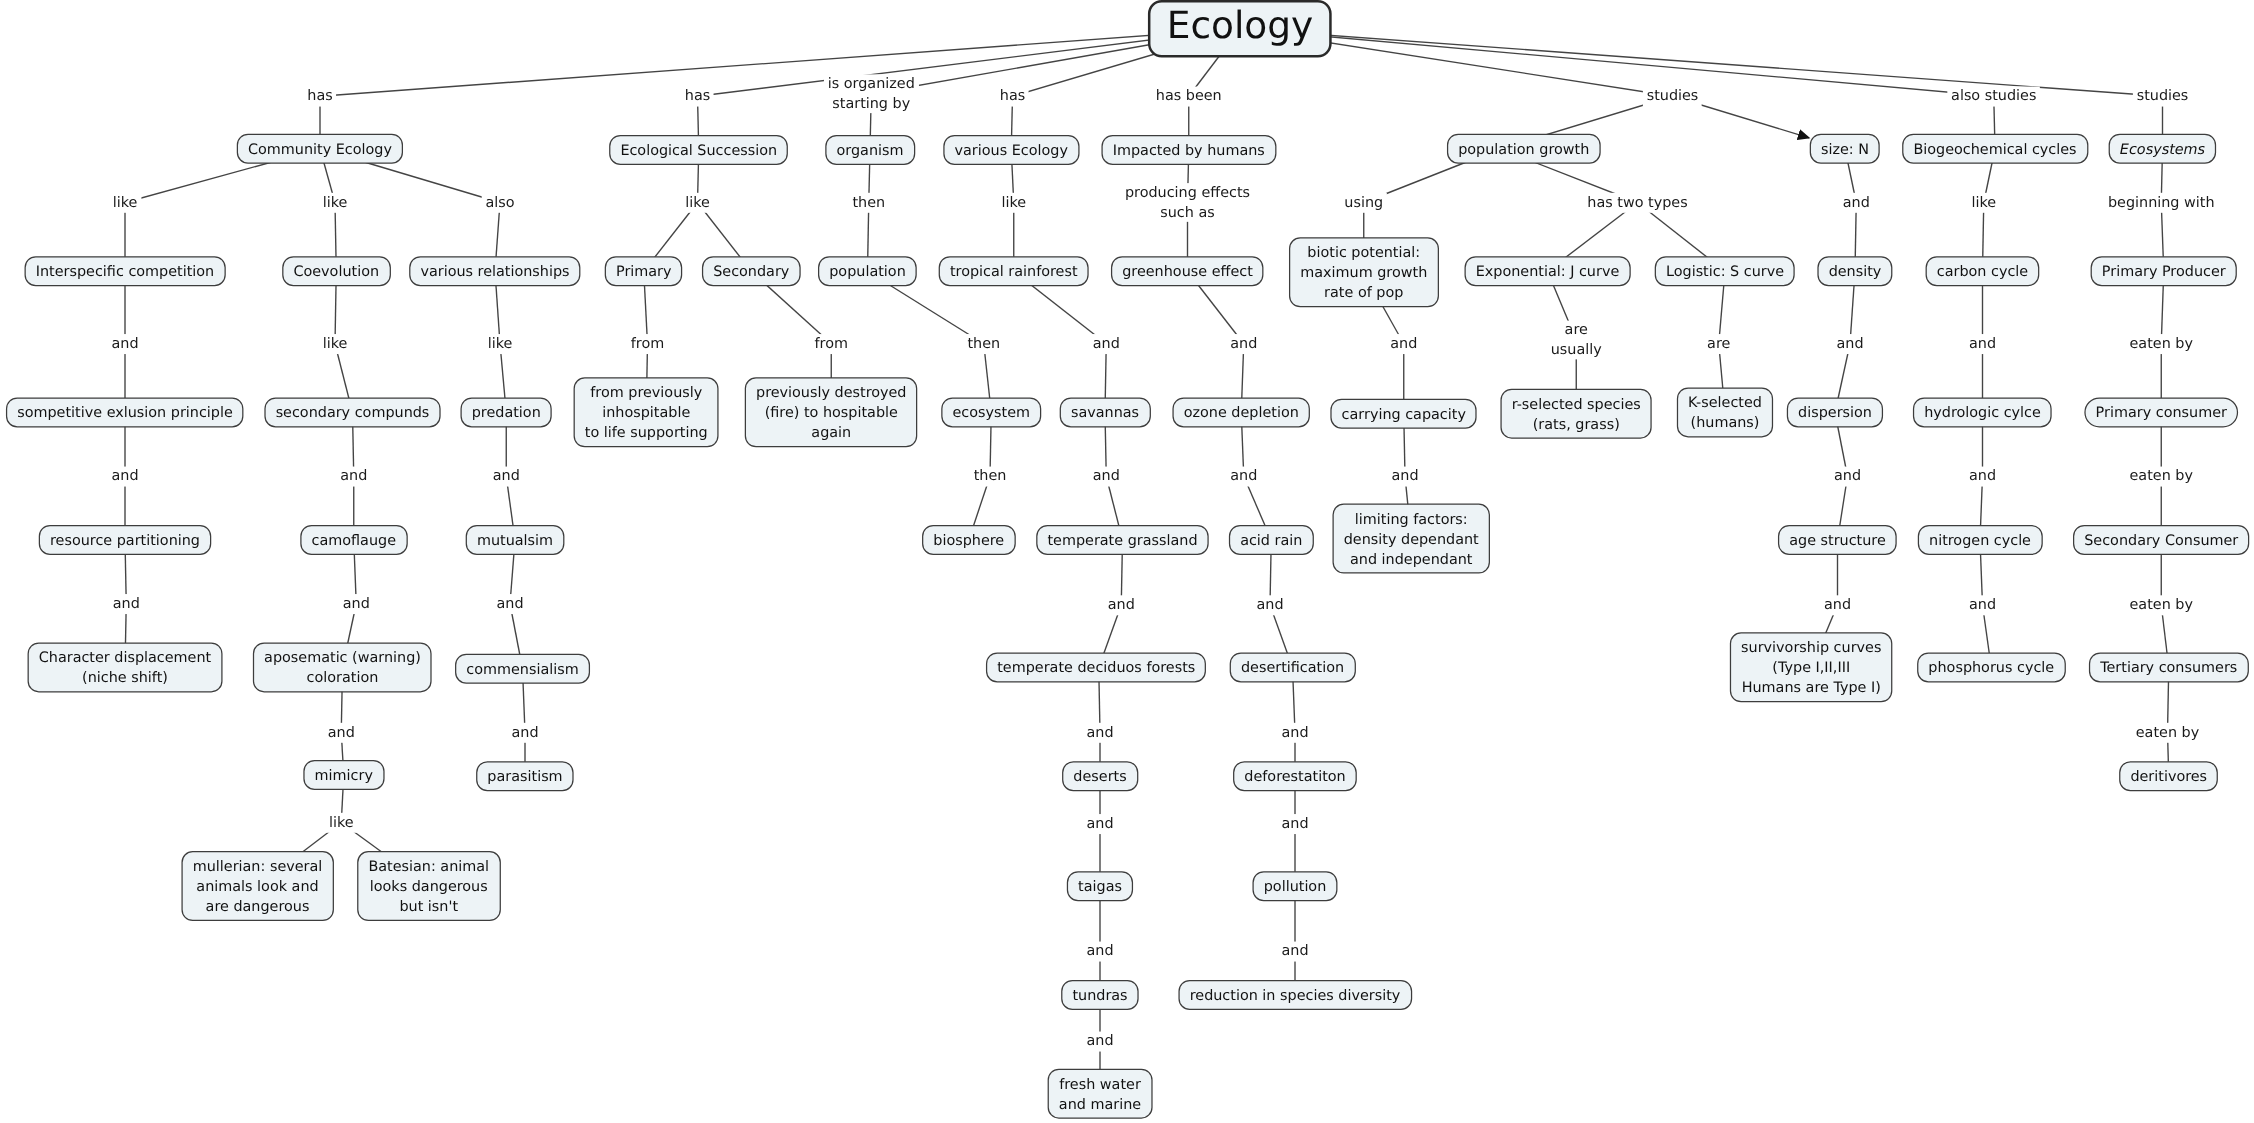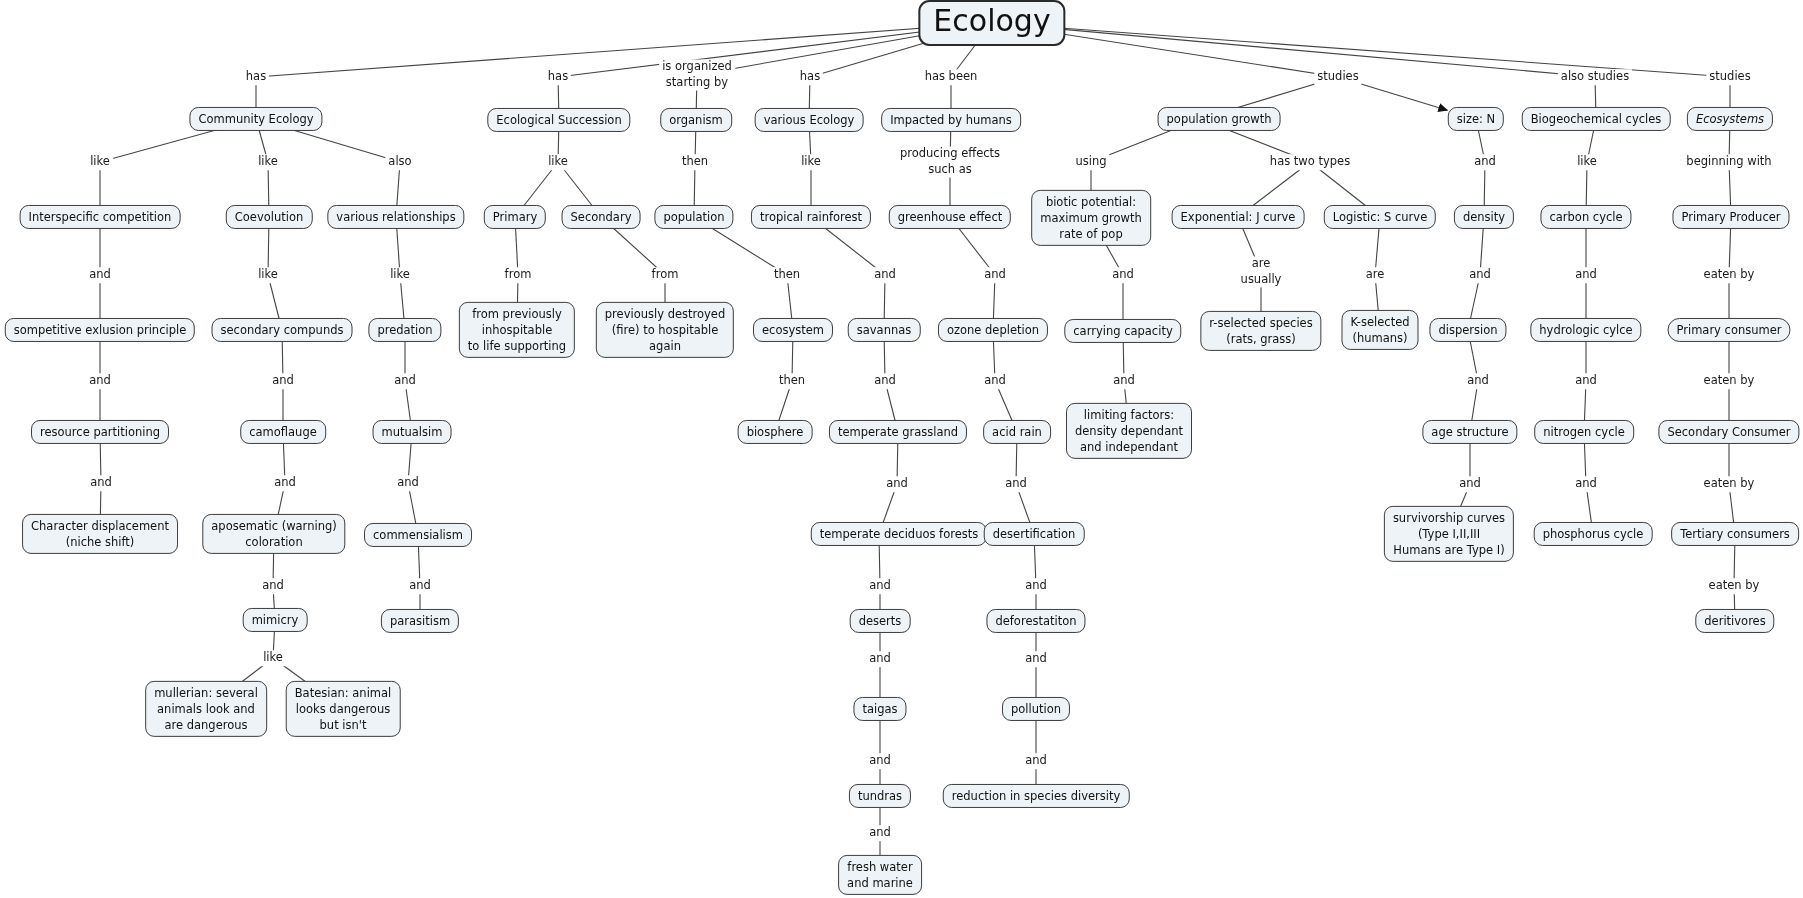--- a/index.html
+++ b/index.html
@@ -275,21 +275,21 @@
       <div class="node phrase" style="left: 897px; top: 484px;">and</div>
       <div class="node phrase" style="left: 1016px; top: 484px;">and</div>
       <div class="node phrase" style="left: 1470px; top: 484px;">and</div>
       <div class="node phrase" style="left: 1586px; top: 484px;">and</div>
       <div class="node phrase" style="left: 1729px; top: 484px;">eaten by</div>
       <div class="node concept" style="left: 100px; top: 534px;">Character displacement
 (niche shift)</div>
       <div class="node concept" style="left: 274px; top: 534px;">aposematic (warning)
 coloration</div>
       <div class="node concept" style="left: 418px; top: 535px;">commensialism</div>
-      <div class="node concept" style="left: 899px; top: 534px; text-align: center;">temperate deciduos forests</div>
+      <div class="node concept" style="left: 877px; top: 534px; text-align: center;">temperate deciduos forests</div>
       <div class="node concept" style="left: 1034px; top: 534px;">desertification</div>
       <div class="node concept" style="left: 1449px; top: 534px;">survivorship curves
 (Type I,II,III
 Humans are Type I)</div>
       <div class="node concept" style="left: 1593px; top: 534px;">phosphorus cycle</div>
       <div class="node concept" style="left: 1735px; top: 534px;">Tertiary consumers</div>
       <div class="node phrase" style="left: 273px; top: 586px;">and</div>
       <div class="node phrase" style="left: 420px; top: 586px;">and</div>
       <div class="node phrase" style="left: 880px; top: 586px;">and</div>
       <div class="node phrase" style="left: 1036px; top: 586px;">and</div>

